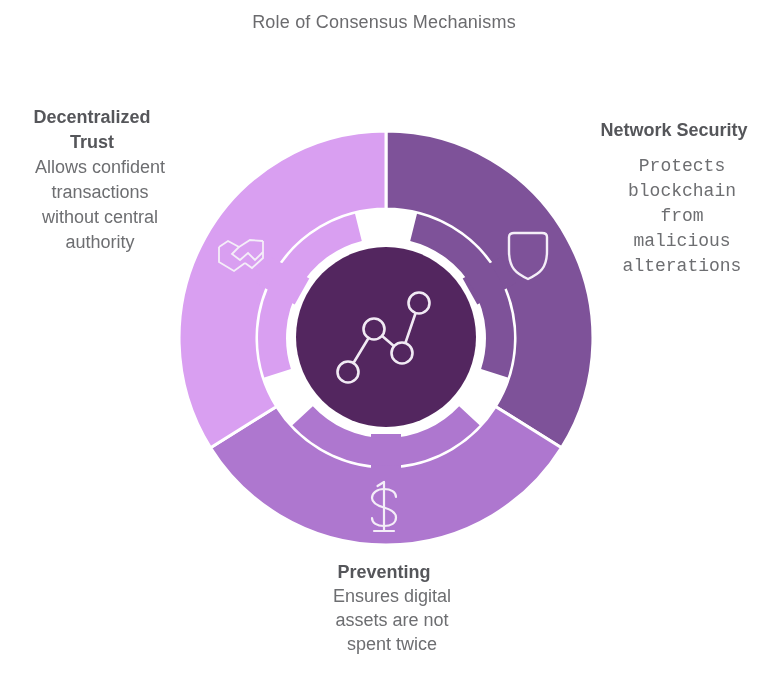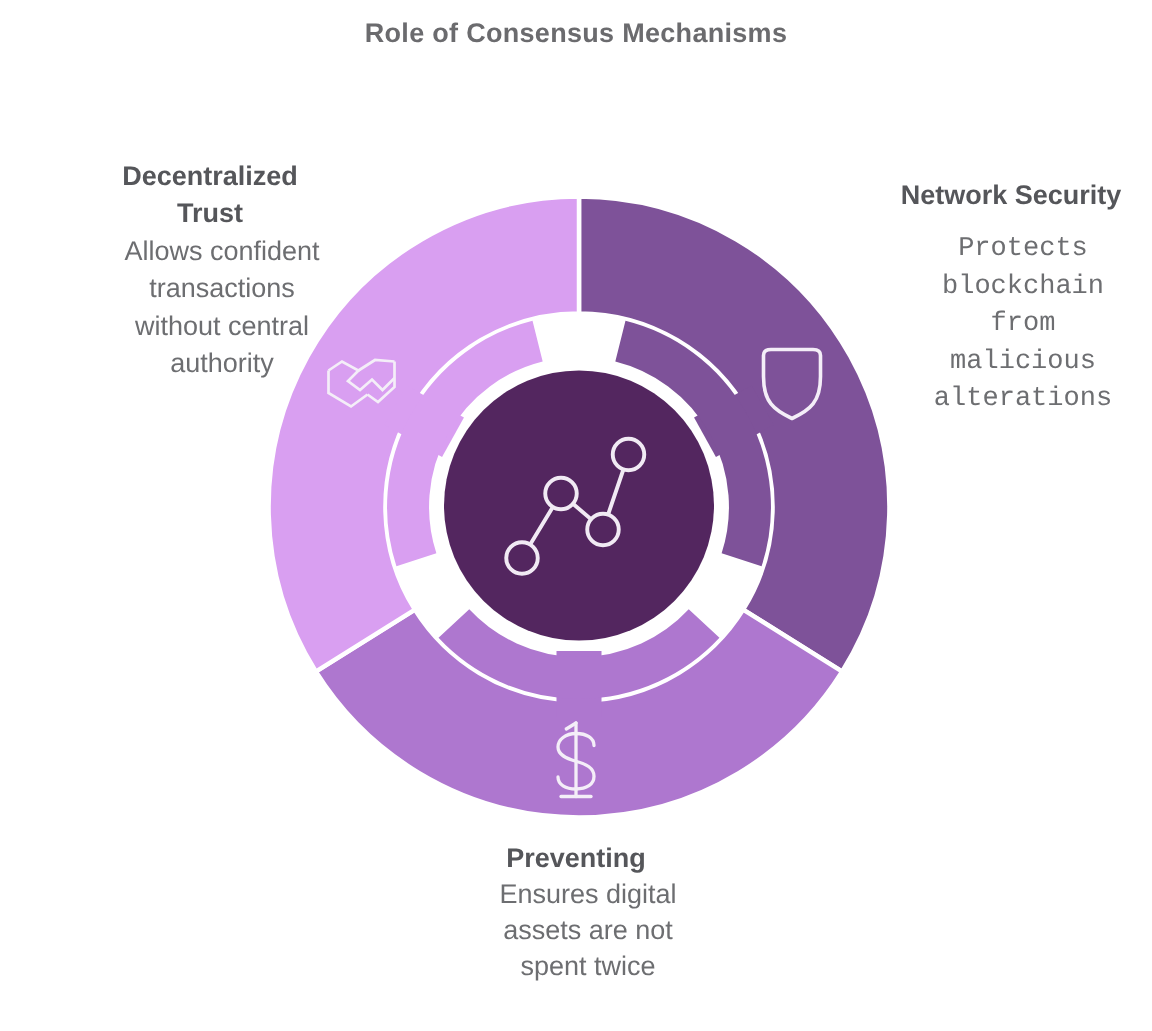--- a/index.html
+++ b/index.html
@@ -1,28 +1,28 @@
 <!DOCTYPE html>
 <html style="--background: #ffffff; --segment-light: #d99ff1; --segment-medium: #ae77cf; --segment-dark: #7e5299; --center-circle: #53265f; --icon-stroke: #f4eef8; --title-color: #6b6b6e; --heading-color: #55565a; --body-color: #6d6e71;"><head>
 <meta charset="utf-8">
 <style>
   html,body{margin:0;padding:0;}
   body{font-family:"Liberation Sans", sans-serif; background:var(--background,#fff);}
   .stage{position:relative; width:768px; height:687px; background:var(--background,#fff); overflow:hidden;}
 
   .diagram-title{
     position:absolute; top:12px; left:0; width:768px;
-    text-align:center; font-size:18px; font-weight:bold;
+    text-align:center; font-size:18px; font-weight:normal;
     color:var(--title-color,#6b6b6e); letter-spacing:.2px;
   }
 
   .label-block{position:absolute; text-align:center; font-size:18px; line-height:25px;}
   .label-block .heading{font-weight:bold; color:var(--heading-color,#55565a);}
   .label-block .body{font-weight:normal; color:var(--body-color,#6d6e71);padding-left:16px;}
-  .label-left{left:0; top:105px; width:184px;margin-left:48px;}
+  .label-left{left:0; top:105px; width:184px;}
   .label-right{left:590px; top:118px; width:168px;}
   .label-right .body{margin-top:11px;font-family:Liberation Mono, monospace;}
   .label-bottom{left:274px; top:560px; width:220px; line-height:24px;}
 
   svg.donut{position:absolute; left:0; top:0;}
   .seg-light{fill:var(--segment-light,#d99ff1);}
   .seg-dark{fill:var(--segment-dark,#7e5299);}
   .seg-medium{fill:var(--segment-medium,#ae77cf);}
   .seg-outline{stroke:#ffffff; stroke-width:3; stroke-linejoin:round;}
   .arc-light{stroke:var(--segment-light,#d99ff1);}

